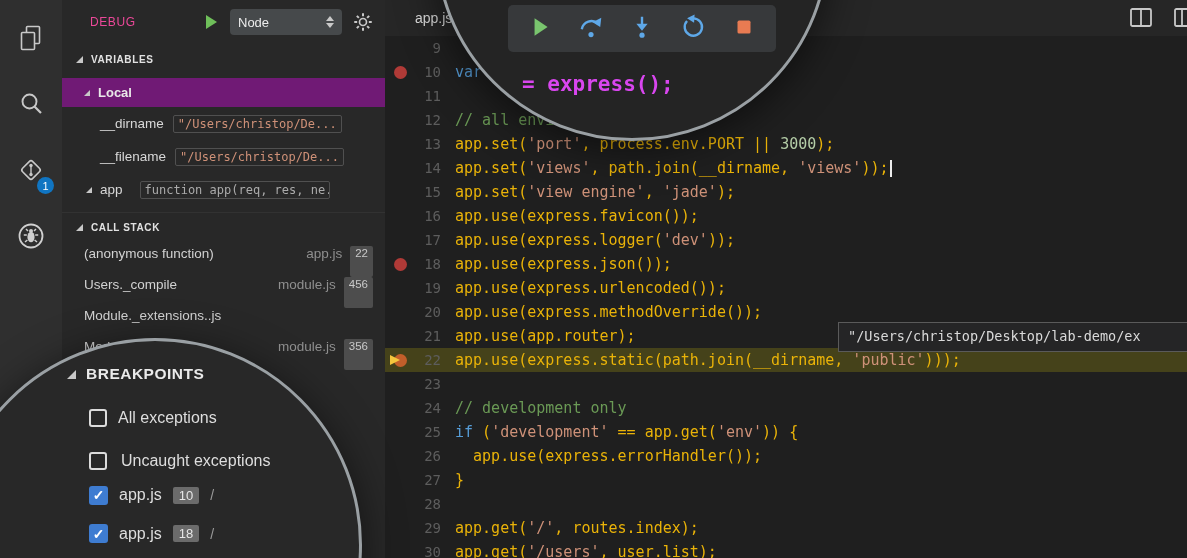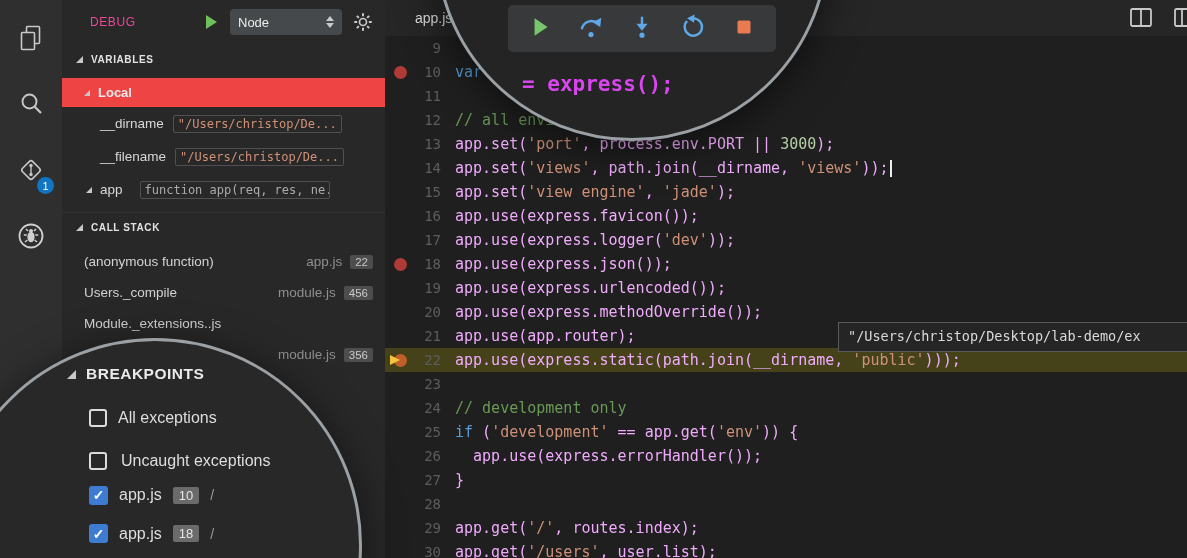--- a/index.html
+++ b/index.html
@@ -29,32 +29,32 @@
   .gear { display:flex; }
 
   .twisty { width:0; height:0; border-bottom:7px solid #c8c8c8; border-left:7px solid transparent; flex-shrink:0; }
   .twisty.sm { border-bottom-width:6px; border-left-width:6px; }
   .twisty.lg { border-bottom-width:9px; border-left-width:9px; }
 
   .section-header { height:30px; display:flex; align-items:center; gap:8px; padding-left:14px;
                     font-size:10px; font-weight:bold; color:#e2e2e2; letter-spacing:.6px; }
   .section-header.cs { margin-top:6px; border-top:1px solid rgba(255,255,255,.05);text-align:right; }
 
-  .scope-row { height:29px; margin-top:4px; background:#ef4444; display:flex; align-items:center;
+  .scope-row { height:29px; margin-top:4px; background:#701a75; display:flex; align-items:center;
                gap:8px; padding-left:22px; font-size:13px; font-weight:bold; color:#e8e8e8; }
 
   .var-row { height:33px; display:flex; align-items:center; padding-left:38px; font-size:13.5px; }
   .var-row.expandable { padding-left:24px; gap:8px; }
   .var-name { color:#d8d8d8; white-space:nowrap; }
   .var-value { margin-left:9px; border:1px solid #505050; border-radius:2px; padding:1px 4px;
                font-family:"DejaVu Sans Mono", monospace; font-size:12px; color:#cf9178; white-space:nowrap;
                max-width:190px; overflow:hidden; }
   .var-value.fn { color:#ababab; }
 
-  .stack-row { height:31px; display:flex; align-items:center; padding:0 12px 0 22px;
+  .stack-row { height:31px; display:flex; padding:0 12px 0 22px;
                font-size:13.5px; color:#d2d2d2; }
   .stack-row:first-child { margin-top:4px; }
   .stack-name { flex:1; white-space:nowrap; overflow:hidden; }
   .stack-file { color:#8f8f8f; margin-right:8px; }
   .stack-badge { background:#4d4d4d; color:#c9c9c9; border-radius:2px; font-size:11.5px; padding:1px 5px; }
 
   
   .editor { position:absolute; left:385px; top:0; right:0; height:100%; background:#1f1f1f; z-index:1; }
   .editor-topbar { height:36px; background:#262626; display:flex; align-items:center;
                    padding-left:30px; position:relative; }
@@ -70,21 +70,21 @@
   .bp-margin { width:30px; height:100%; flex-shrink:0; position:relative;
                display:flex; align-items:center; justify-content:center; }
   .bp-dot { width:13px; height:13px; border-radius:50%; background:#b03a37; }
   .bp-dot.cur { background:#c25e2a; }
   .bp-arrow { position:absolute; left:5px; top:50%; transform:translateY(-50%); width:0; height:0;
               border-left:10px solid #f5c63c; border-top:5px solid transparent; border-bottom:5px solid transparent; }
   .lnum { width:26px; text-align:right; font-family:"DejaVu Sans Mono", monospace;
           font-size:14px; color:#5d5d5d; flex-shrink:0; }
   .lcode { padding-left:14px; font-family:"DejaVu Sans Mono", monospace; font-size:15px;
            white-space:pre; color:#d8d8d8; }
-  .tok-k{color:#569cd6} .tok-s{color:#ce9178} .tok-c{color:#6a9955} .tok-n{color:#b5cea8} .tok-p{color:#f0abfc}
+  .tok-k{color:#569cd6} .tok-s{color:#ce9178} .tok-c{color:#6a9955} .tok-n{color:#b5cea8} .tok-p{color:#eab308}
   .cursor { display:inline-block; width:2px; height:17px; background:#ececec; vertical-align:middle; margin-left:1px; }
 
   .tooltip { position:absolute; top:322px; left:453px; width:360px; height:30px; z-index:5;
              background:#252526; border:1px solid #5a5a5a; padding:5px 9px; white-space:nowrap;
              font-family:"DejaVu Sans Mono", monospace; font-size:13.5px; color:#dadada; overflow:hidden; }
 
   
   .lens { position:absolute; border-radius:50%; border:3px solid #9aa0a4; overflow:hidden;
           z-index:10; box-shadow:0 8px 40px rgba(0,0,0,.55); }
   .lens-top { left:435px; top:-253px; width:394px; height:394px; background:#242424; }

